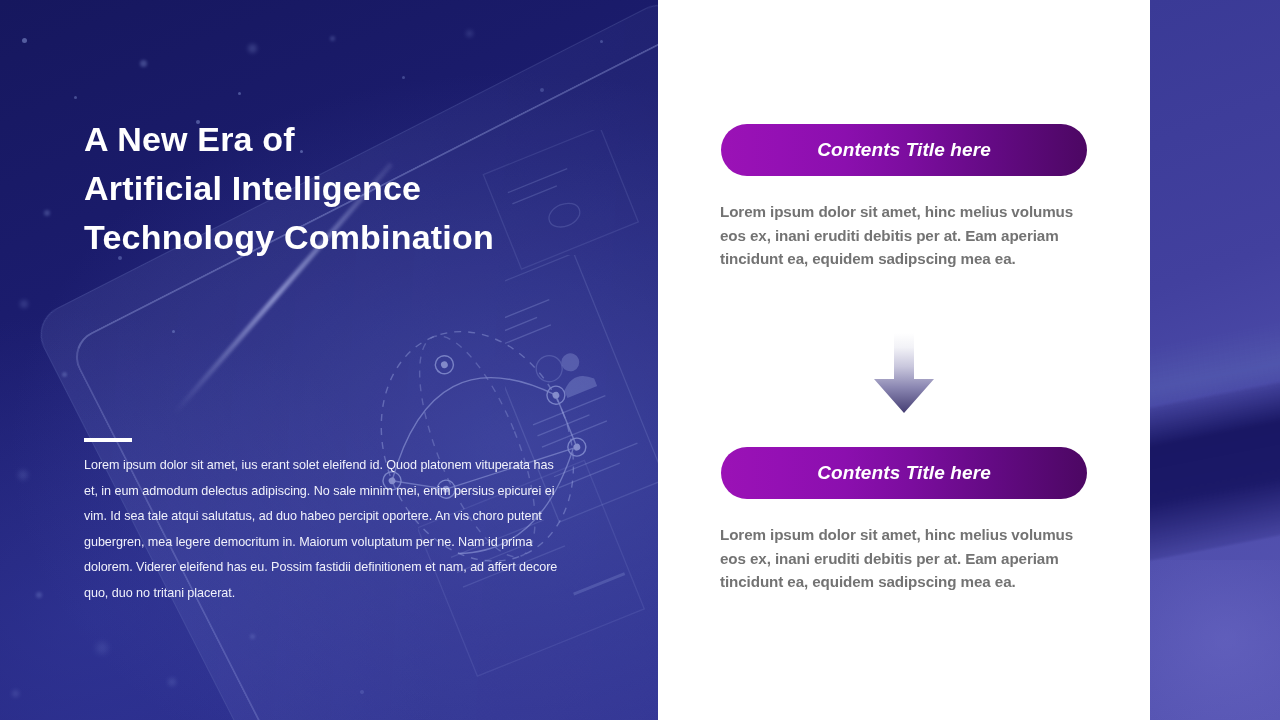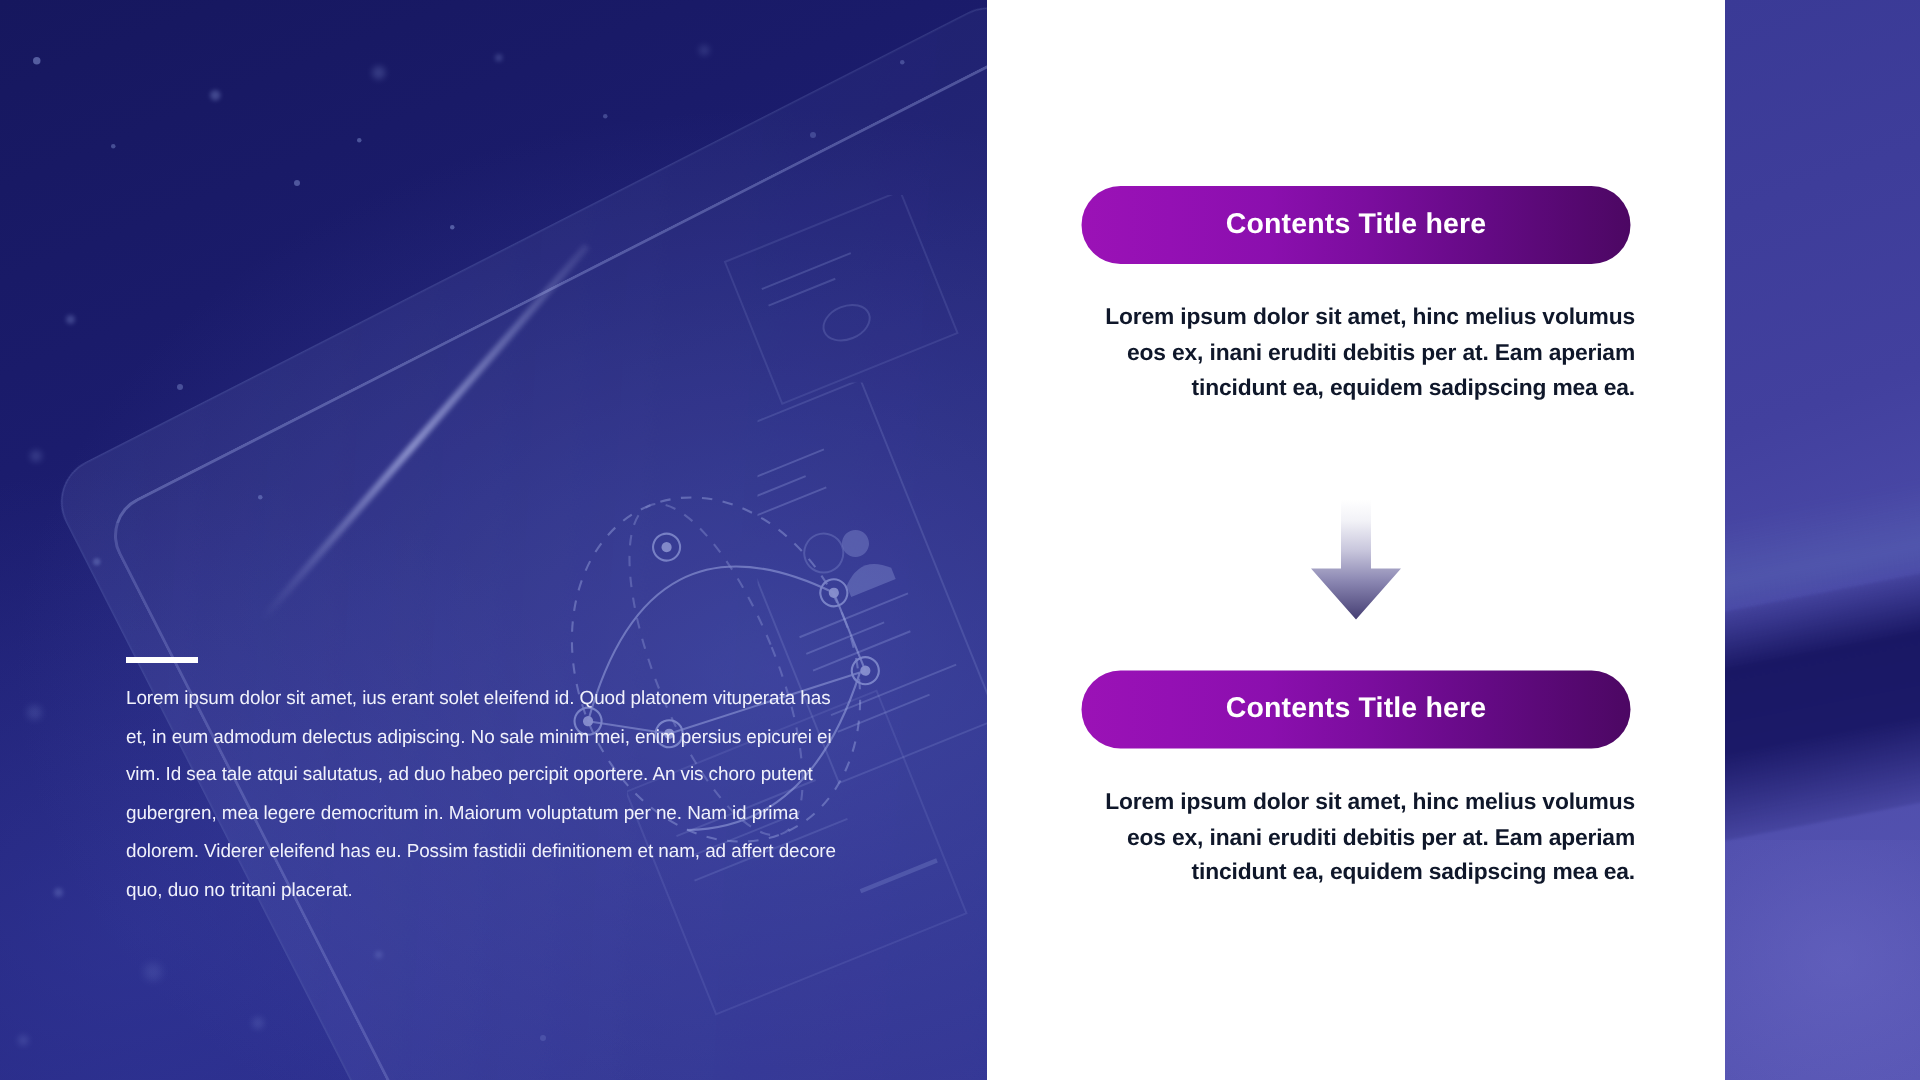--- a/index.html
+++ b/index.html
@@ -168,30 +168,31 @@
     border-radius: 26px;
     background: linear-gradient(90deg, #9b12b6 0%, #9410b4 16%, #8b0fae 34%, #7b0d9e 52%, #640a84 74%, #4c0763 100%);
     color: #ffffff;
     font-size: 19px;
     font-weight: bold;
     letter-spacing: 0.1px;
     display: flex;
     align-items: center;
     justify-content: center;
     cursor: pointer;
+    font-style: italic;
   }
   .pill-one { top: 124px; }
   .pill-two { top: 447px; }
 
   .block-copy {
     position: absolute;
     left: 62px;
     width: 370px;
-    text-align: right;
-    color: #0f172a;
+    text-align: left;
+    color: #737373;
     font-size: 15.2px;
     font-weight: bold;
     line-height: 23.5px;
     letter-spacing: -0.1px;
   }
   .copy-one { top: 200px; }
   .copy-two { top: 523px; }
 
   .arrow-wrap {
     position: absolute;
@@ -291,20 +292,25 @@
     <div class="bokeh" style="left:540px; top:88px;  width:4px;  height:4px;  opacity:.26;"></div>
     <div class="bokeh" style="left:600px; top:40px;  width:3px;  height:3px;  opacity:.30;"></div>
     <div class="bokeh" style="left:18px;  top:470px; width:10px; height:10px; opacity:.16; filter:blur(2.5px);"></div>
     <div class="bokeh" style="left:96px;  top:642px; width:12px; height:12px; opacity:.14; filter:blur(3px);"></div>
     <div class="bokeh" style="left:36px;  top:592px; width:6px;  height:6px;  opacity:.24; filter:blur(1.5px);"></div>
     <div class="bokeh" style="left:168px; top:678px; width:8px;  height:8px;  opacity:.16; filter:blur(2px);"></div>
     <div class="bokeh" style="left:250px; top:634px; width:5px;  height:5px;  opacity:.20; filter:blur(1.5px);"></div>
     <div class="bokeh" style="left:12px;  top:690px; width:7px;  height:7px;  opacity:.18; filter:blur(2px);"></div>
     <div class="bokeh" style="left:360px; top:690px; width:4px;  height:4px;  opacity:.18;"></div>
 
+    <h1 class="headline">
+      <span class="line">A New Era of</span>
+      <span class="line">Artificial Intelligence</span>
+      <span class="line">Technology Combination</span>
+    </h1>
 
     <div class="rule"></div>
 
     <p class="body-copy">Lorem ipsum dolor sit amet, ius erant solet eleifend id. Quod platonem vituperata has et, in eum admodum delectus adipiscing. No sale minim mei, enim persius epicurei ei vim. Id sea tale atqui salutatus, ad duo habeo percipit oportere. An vis choro putent gubergren, mea legere democritum in. Maiorum voluptatum per ne. Nam id prima dolorem. Viderer eleifend has eu. Possim fastidii definitionem et nam, ad affert decore quo, duo no tritani placerat.</p>
   </div>
 
   <div class="white-panel">
 
     <div class="pill pill-one">
       <span>Contents Title here</span>

